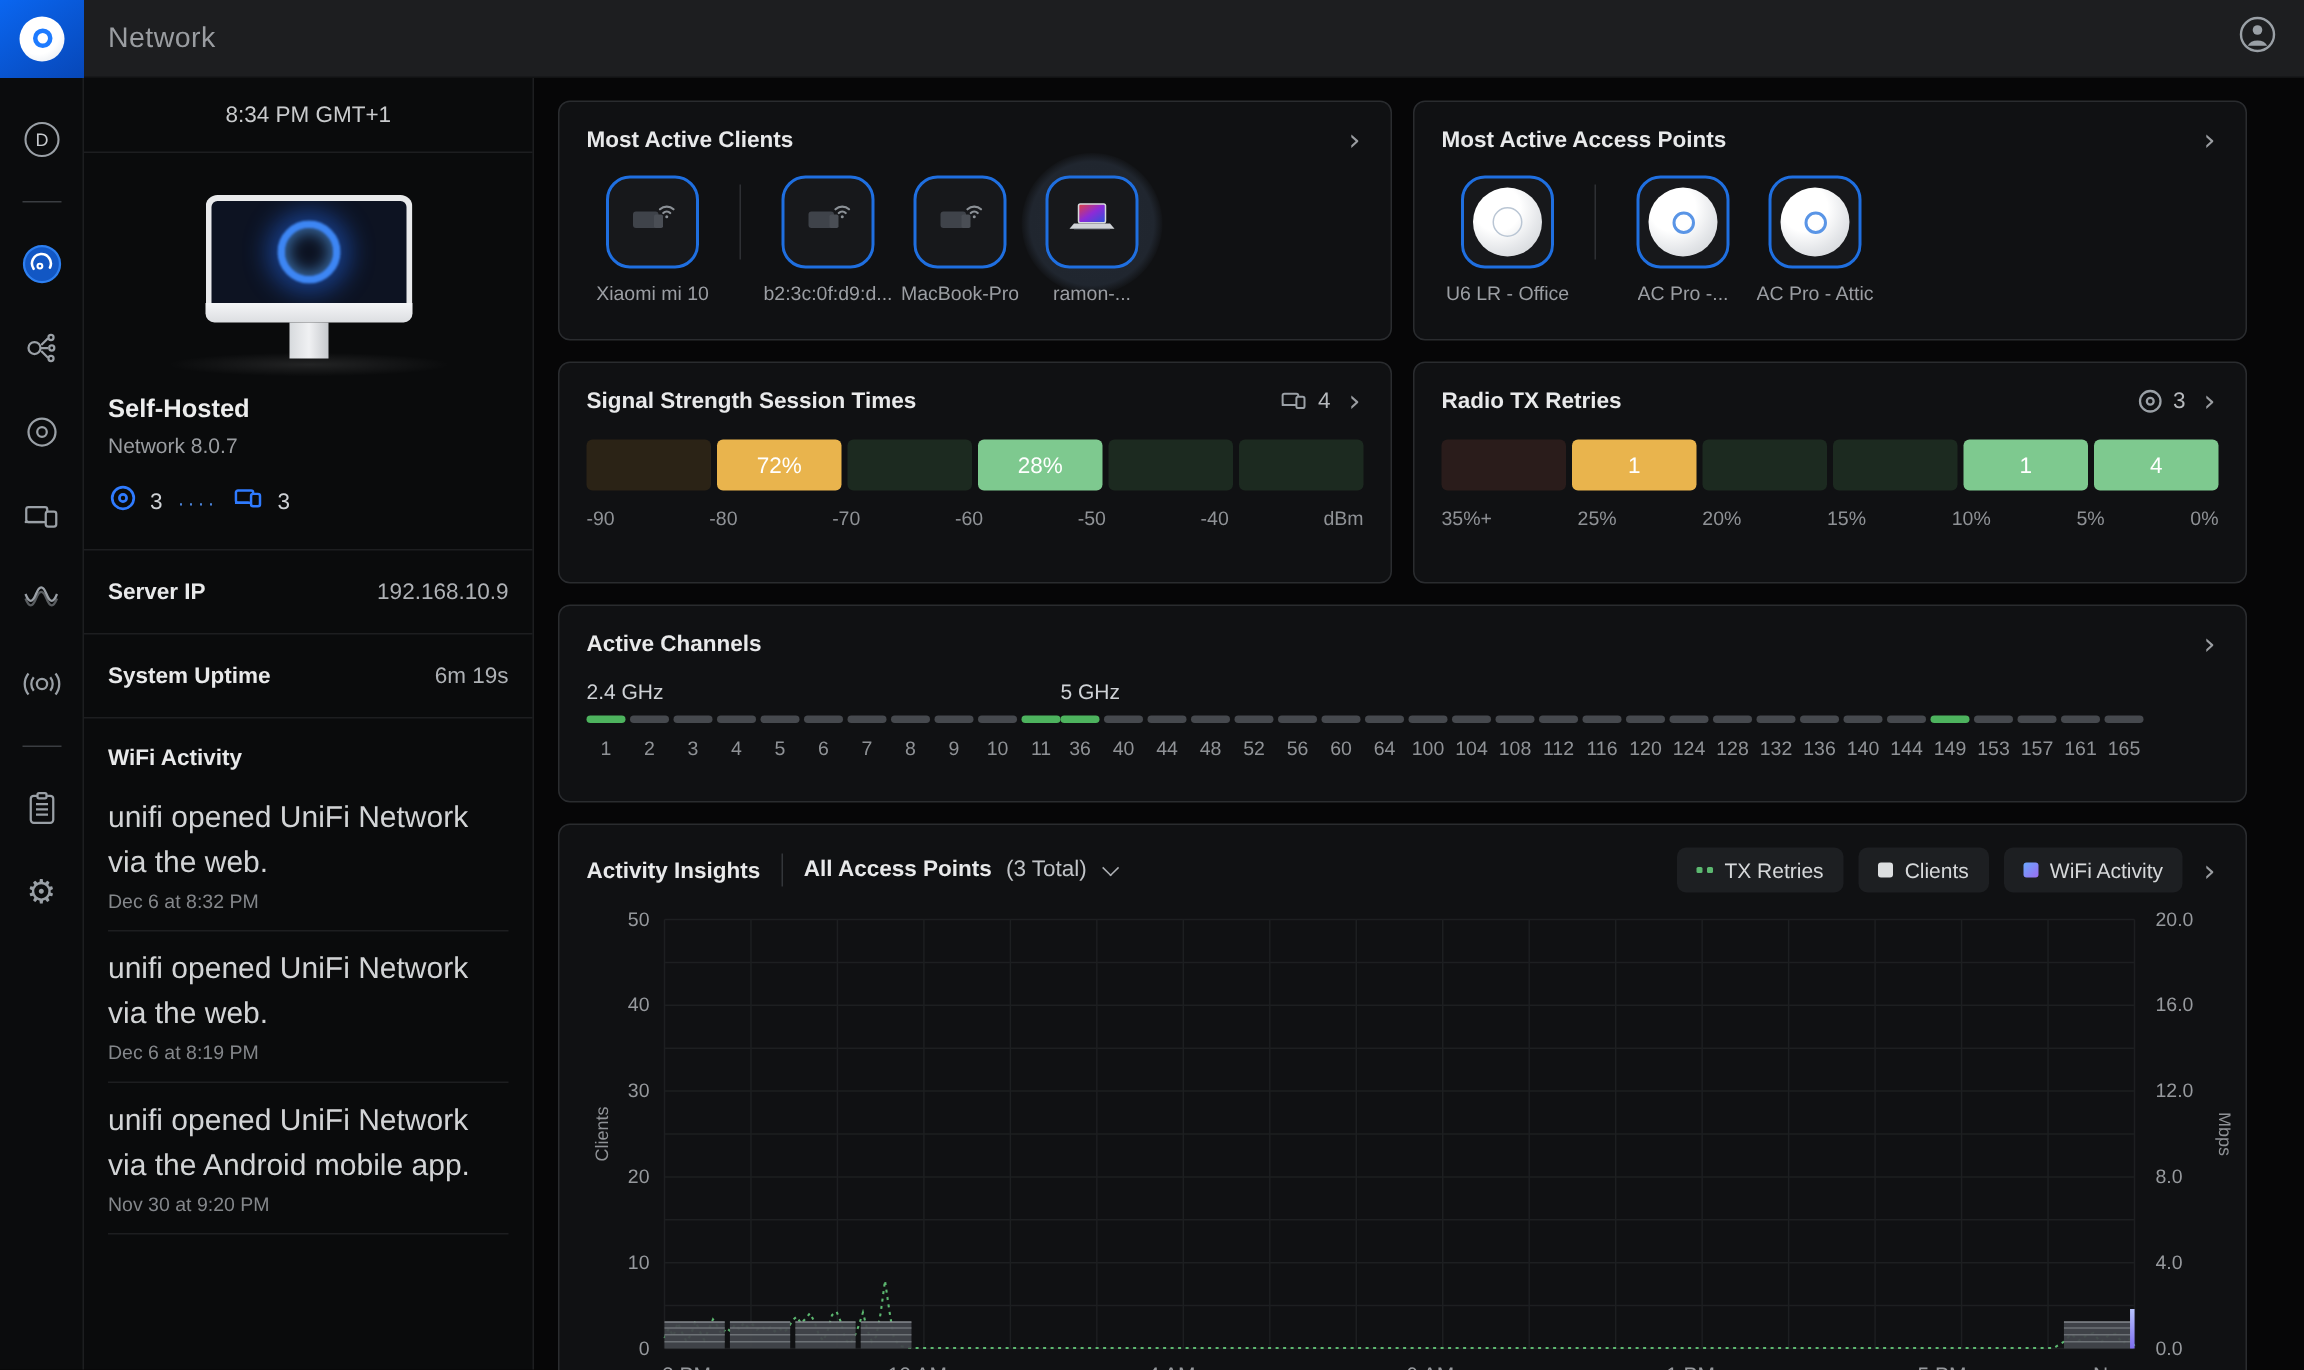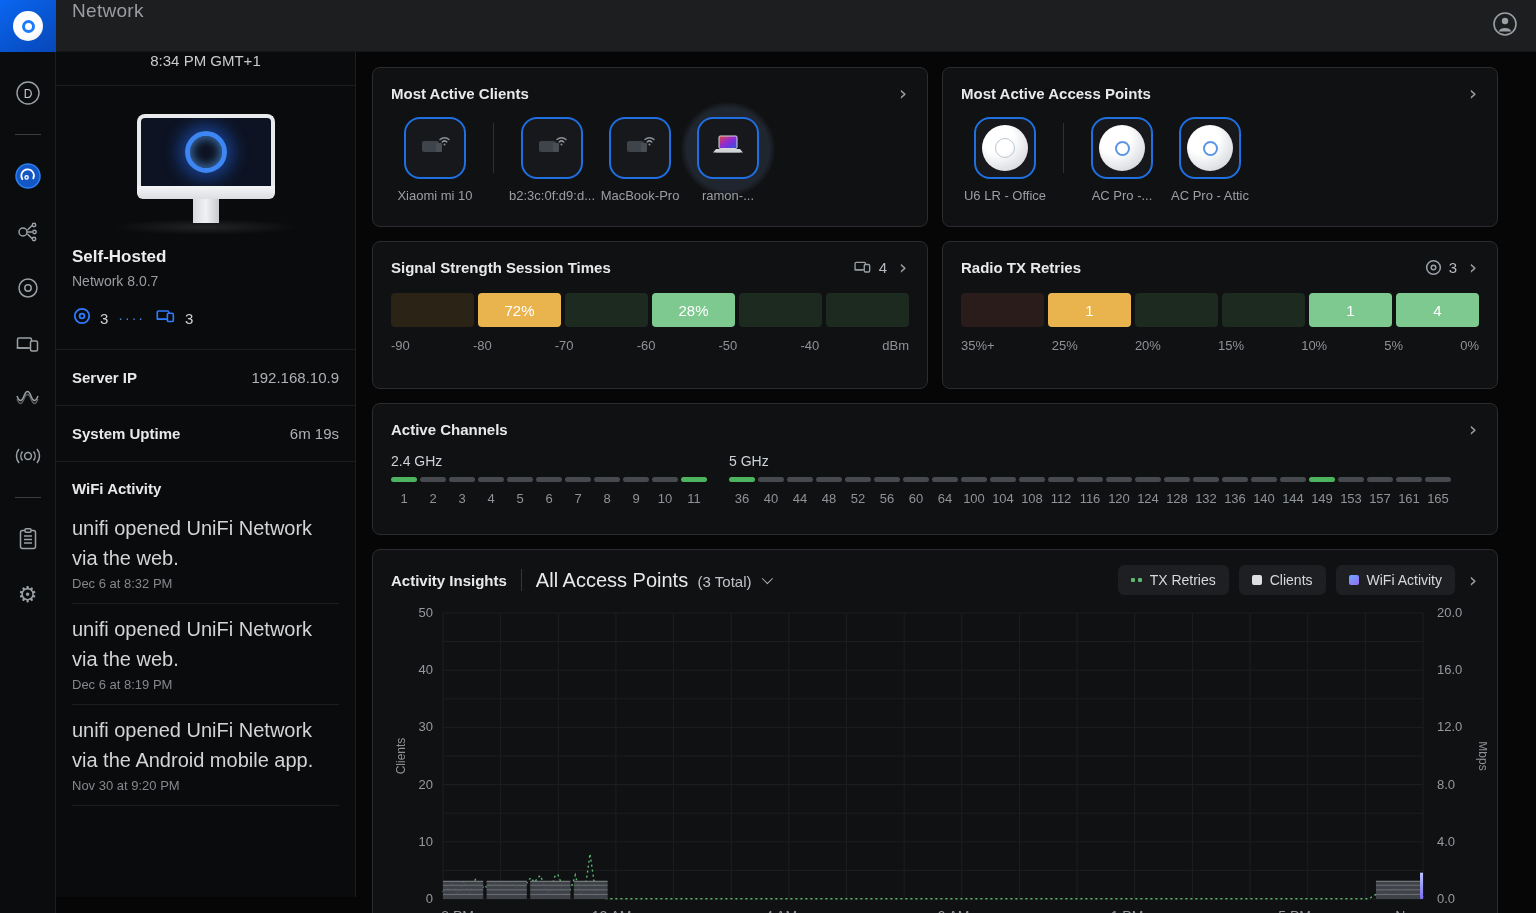--- a/index.html
+++ b/index.html
@@ -1,41 +1,41 @@
 <!DOCTYPE html>
 <html><head>
 <meta charset="utf-8">
 <style>
   * { margin:0; padding:0; box-sizing:border-box; }
   html,body { width:1536px; height:913px; overflow:hidden; background:#060607;
     font-family:"Liberation Sans","DejaVu Sans",sans-serif; color:#e8e9ea; }
 
   
   .topbar { position:absolute; left:0; top:0; width:1536px; height:52px;
-    background:#1d1e20; border-bottom:1px solid #121314; display:flex; z-index:5; }
+    background:#1d1e20; border-bottom:1px solid #121314; display:flex; align-items:center; z-index:5; }
   .logo-sq { width:56px; height:52px; background:linear-gradient(145deg,#0a66f0,#0747b8);
     display:flex; align-items:center; justify-content:center; cursor:pointer; }
   .logo-circle { width:30px; height:30px; border-radius:50%;
     background:radial-gradient(circle at 40% 35%, #ffffff 55%, #dfe4ec);
     display:flex; align-items:center; justify-content:center; }
   .logo-ring { width:13px; height:13px; border-radius:50%; border:3px solid #1e7bff; }
   .app-title { margin-left:16px; font-size:19px; color:#9a9da1; letter-spacing:.3px; }
   .topbar-right { margin-left:auto; margin-right:18px; display:flex; align-items:center; }
 
   
   .rail { position:absolute; left:0; top:52px; width:56px; height:861px; background:#0b0c0d;
     border-right:1px solid #1d1e20; display:flex; flex-direction:column; align-items:center; }
   .rail .ric { width:30px; height:30px; display:flex; align-items:center; justify-content:center;
     margin-top:26px; cursor:pointer; }
   .rail hr { width:26px; border:none; border-top:1px solid #3a3d41; margin-top:26px; }
   .ric svg { display:block; }
   .gear-glyph { font-size:22px; color:#9aa0a6; line-height:1; }
 
   
-  .panel { position:absolute; left:56px; top:36px; width:300px; height:861px;
+  .panel { position:absolute; left:56px; top:52px; width:300px; height:861px;
     background:#0a0b0c; border-right:1px solid #1d1e20; }
   .panel-time { height:50px; line-height:50px; text-align:center; color:#c9cbcd; font-size:15px;
     border-bottom:1px solid #1d1e20; }
   .host { padding:18px 16px 0 16px; border-bottom:1px solid #1d1e20; }
   .imac-wrap { display:flex; flex-direction:column; align-items:center; padding:10px 0 6px 0;
     position:relative; }
   .imac { width:138px; }
   .imac .screen { height:72px; border:4px solid #e9eaec; border-bottom:none; border-radius:8px 8px 0 0;
     background:#0d1322; position:relative; overflow:hidden; }
   .imac .glow { position:absolute; left:50%; top:50%; width:42px; height:42px; transform:translate(-50%,-50%);
@@ -92,32 +92,32 @@
   .ap-ring.strong { width:15px; height:15px; border:2.5px solid #5a95e6; }
   .ap-ring.faint  { width:20px; height:20px; border:1.5px solid #bac6d4; }
 
   
   .segrow { display:flex; gap:4px; margin-top:16px; }
   .seg { flex:1; height:34px; border-radius:4px; display:flex; align-items:center; justify-content:center;
     font-size:15px; color:#fff; }
   .scalerow { display:flex; justify-content:space-between; margin-top:11px; font-size:13px; color:#8f9296; }
 
   
-  .chan-zone { display:flex; gap:22px; margin-top:14px; }
+  .chan-zone { display:flex; margin-top:14px; }
   .chan-group .cg-label { font-size:14px; color:#cfd2d6; margin-bottom:8px; }
   .chan-row { display:flex; gap:3px; }
   .chan-item { width:26px; display:flex; flex-direction:column; align-items:center; }
   .chan-bar { width:100%; height:5px; border-radius:2.5px; }
   .chan-num { margin-top:9px; font-size:13px; color:#8f9296; }
 
   
   .ins-head { display:flex; align-items:center; }
   .ins-divider { width:1px; height:22px; background:#33363a; margin:0 14px; }
   .ins-selector { display:flex; align-items:center; gap:10px; cursor:pointer; }
-  .ins-sel-main { font-size:20px; font-weight:400; color:#e8e9ea; }
+  .ins-sel-main { font-size:15px; font-weight:700; color:#e8e9ea; }
   .ins-sel-total { font-size:15px; color:#c0c3c7; font-weight:400; margin-left:5px; }
   .chev-down { width:8px; height:8px; border-right:1.5px solid #aeb1b5; border-bottom:1.5px solid #aeb1b5;
     transform:rotate(45deg) translateY(-2px); display:inline-block; }
   .legend { margin-left:auto; display:flex; align-items:center; gap:10px; }
   .chip { display:flex; align-items:center; gap:8px; background:#1d1f22; border-radius:6px;
     padding:7px 13px; font-size:14px; color:#d6d8da; cursor:pointer; }
   .sw-square { width:10px; height:10px; border-radius:2px; }
   .sw-dashes { display:flex; gap:3px; }
   .sw-dashes i { width:4px; height:4px; border-radius:1px; display:block; }
   .chart-wrap { margin-top:6px; }

